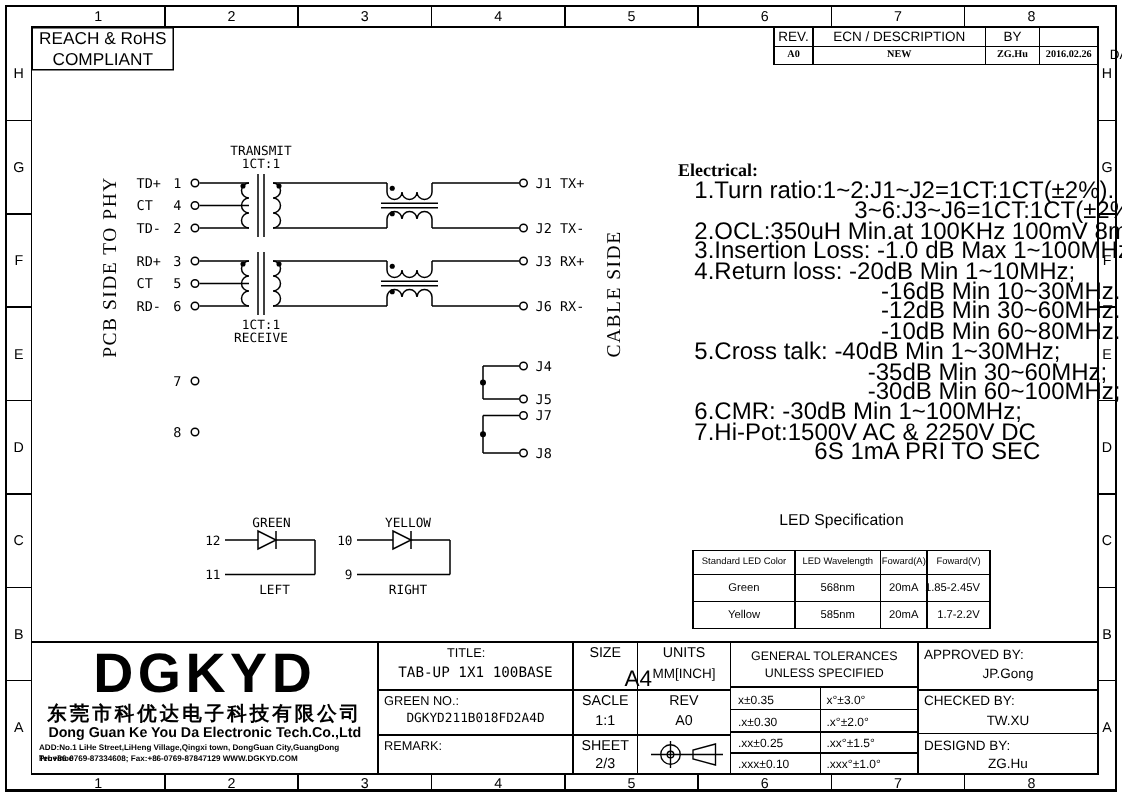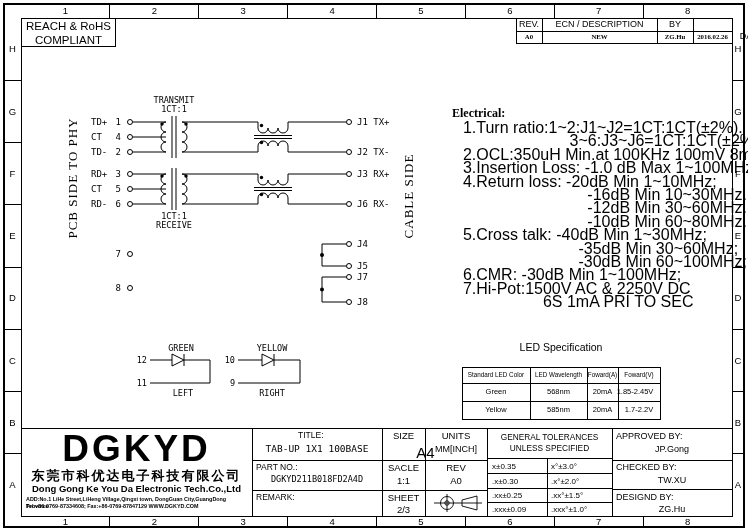--- a/index.html
+++ b/index.html
@@ -270,29 +270,29 @@
   <div class="lst lst-r1" style="left:614px;width:42px;">1.85-2.45V</div>
   <div class="lst lst-r2" style="left:462px;width:68px;">Yellow</div>
   <div class="lst lst-r2" style="left:530px;width:57px;">585nm</div>
   <div class="lst lst-r2" style="left:587px;width:31px;">20mA</div>
   <div class="lst lst-r2" style="left:618px;width:42px;">1.7-2.2V</div>
 </div>
 
 <div>
   <div class="abs logo">DGKYD</div>
   <div class="abs co-cn">东莞市科优达电子科技有限公司</div>
-  <div class="abs co-en">Dong Gong Ke You Da Electronic Tech.Co.,Ltd</div>
+  <div class="abs co-en">Dong Guan Ke You Da Electronic Tech.Co.,Ltd</div>
   <div class="abs co-ad">ADD:No.1 LiHe Street,LiHeng Village,Qingxi town, DongGuan City,GuangDong Province</div>
   <div class="abs co-tel">Tel:+86-0769-87334608; Fax:+86-0769-87847129  WWW.DGKYD.COM</div>
 </div>
 
 <div>
   <div class="tb-label" style="left:256px;top:430px;margin-left:42px;">TITLE:</div>
   <div class="tb-center mono" style="left:252px;top:443px;width:130px;font-size:9.5px;">TAB-UP 1X1 100BASE</div>
-  <div class="tb-label" style="left:256px;top:462px;">PART NO.:</div>
+  <div class="tb-label" style="left:256px;top:462px;">GREEN NO.:</div>
   <div class="tb-center mono" style="left:252px;top:474px;width:130px;font-size:8.5px;">DGKYD211B018FD2A4D</div>
   <div class="tb-label" style="left:256px;top:492px;">REMARK:</div>
 
   <div class="tb-center" style="left:382px;top:430px;width:43px;font-size:9.5px;">SIZE</div>
   <div class="tb-center" style="left:404px;top:444px;width:43px;font-size:15px;">A4</div>
   <div class="tb-center" style="left:382px;top:462px;width:43px;font-size:9.5px;">SACLE</div>
   <div class="tb-center" style="left:382px;top:475px;width:43px;font-size:9.5px;">1:1</div>
   <div class="tb-center" style="left:382px;top:492px;width:43px;font-size:9.5px;">SHEET</div>
   <div class="tb-center" style="left:382px;top:504px;width:43px;font-size:9.5px;">2/3</div>
 
@@ -302,21 +302,21 @@
   <div class="tb-center" style="left:425px;top:475px;width:62px;font-size:9.5px;">A0</div>
 
   <div class="tb-center" style="left:487px;top:432px;width:125px;font-size:8.3px;line-height:11px;">GENERAL TOLERANCES</div>
   <div class="tb-center" style="left:487px;top:443px;width:125px;font-size:8.3px;line-height:11px;">UNLESS SPECIFIED</div>
   <div class="tol" style="left:492px;top:460px;">x±0.35</div>
   <div class="tol" style="left:551px;top:460px;">x°±3.0°</div>
   <div class="tol" style="left:492px;top:474.5px;">.x±0.30</div>
   <div class="tol" style="left:551px;top:474.5px;">.x°±2.0°</div>
   <div class="tol" style="left:492px;top:489px;">.xx±0.25</div>
   <div class="tol" style="left:551px;top:489px;">.xx°±1.5°</div>
-  <div class="tol" style="left:492px;top:503px;">.xxx±0.09</div>
+  <div class="tol" style="left:492px;top:503px;">.xxx±0.10</div>
   <div class="tol" style="left:551px;top:503px;">.xxx°±1.0°</div>
 
   <div class="tb-label" style="left:616px;top:431px;font-size:9px;">APPROVED BY:</div>
   <div class="tb-center" style="left:612px;top:444px;width:120px;font-size:9px;">JP.Gong</div>
   <div class="tb-label" style="left:616px;top:462px;font-size:9px;">CHECKED BY:</div>
   <div class="tb-center" style="left:612px;top:475px;width:120px;font-size:9px;">TW.XU</div>
   <div class="tb-label" style="left:616px;top:492px;font-size:9px;">DESIGND BY:</div>
   <div class="tb-center" style="left:612px;top:504px;width:120px;font-size:9px;">ZG.Hu</div>
 </div>
 

